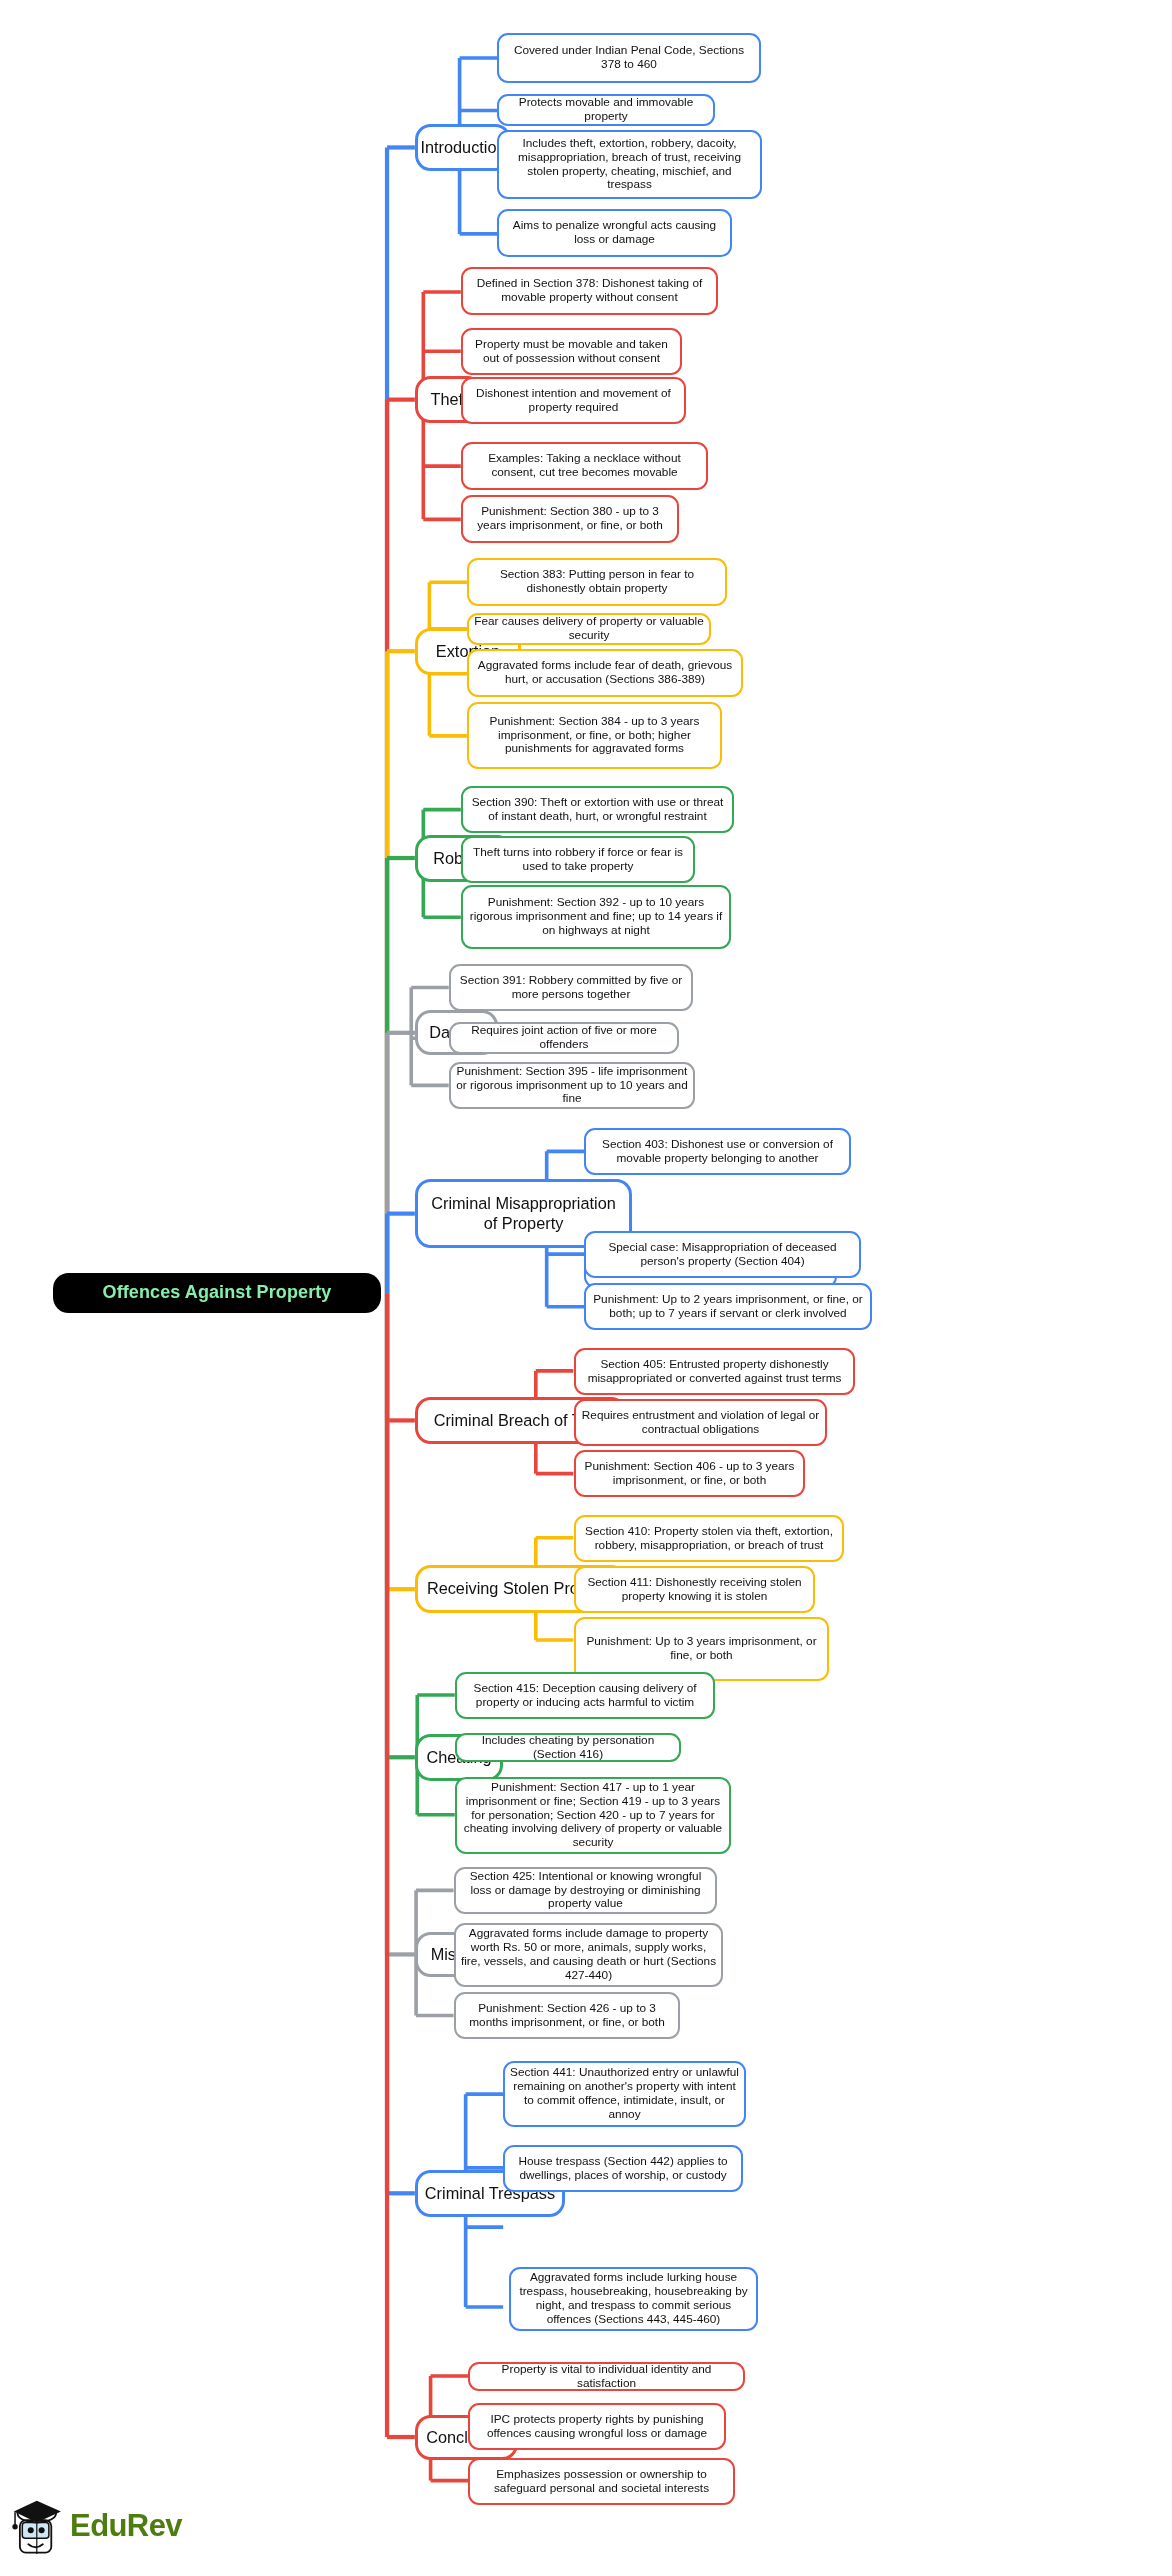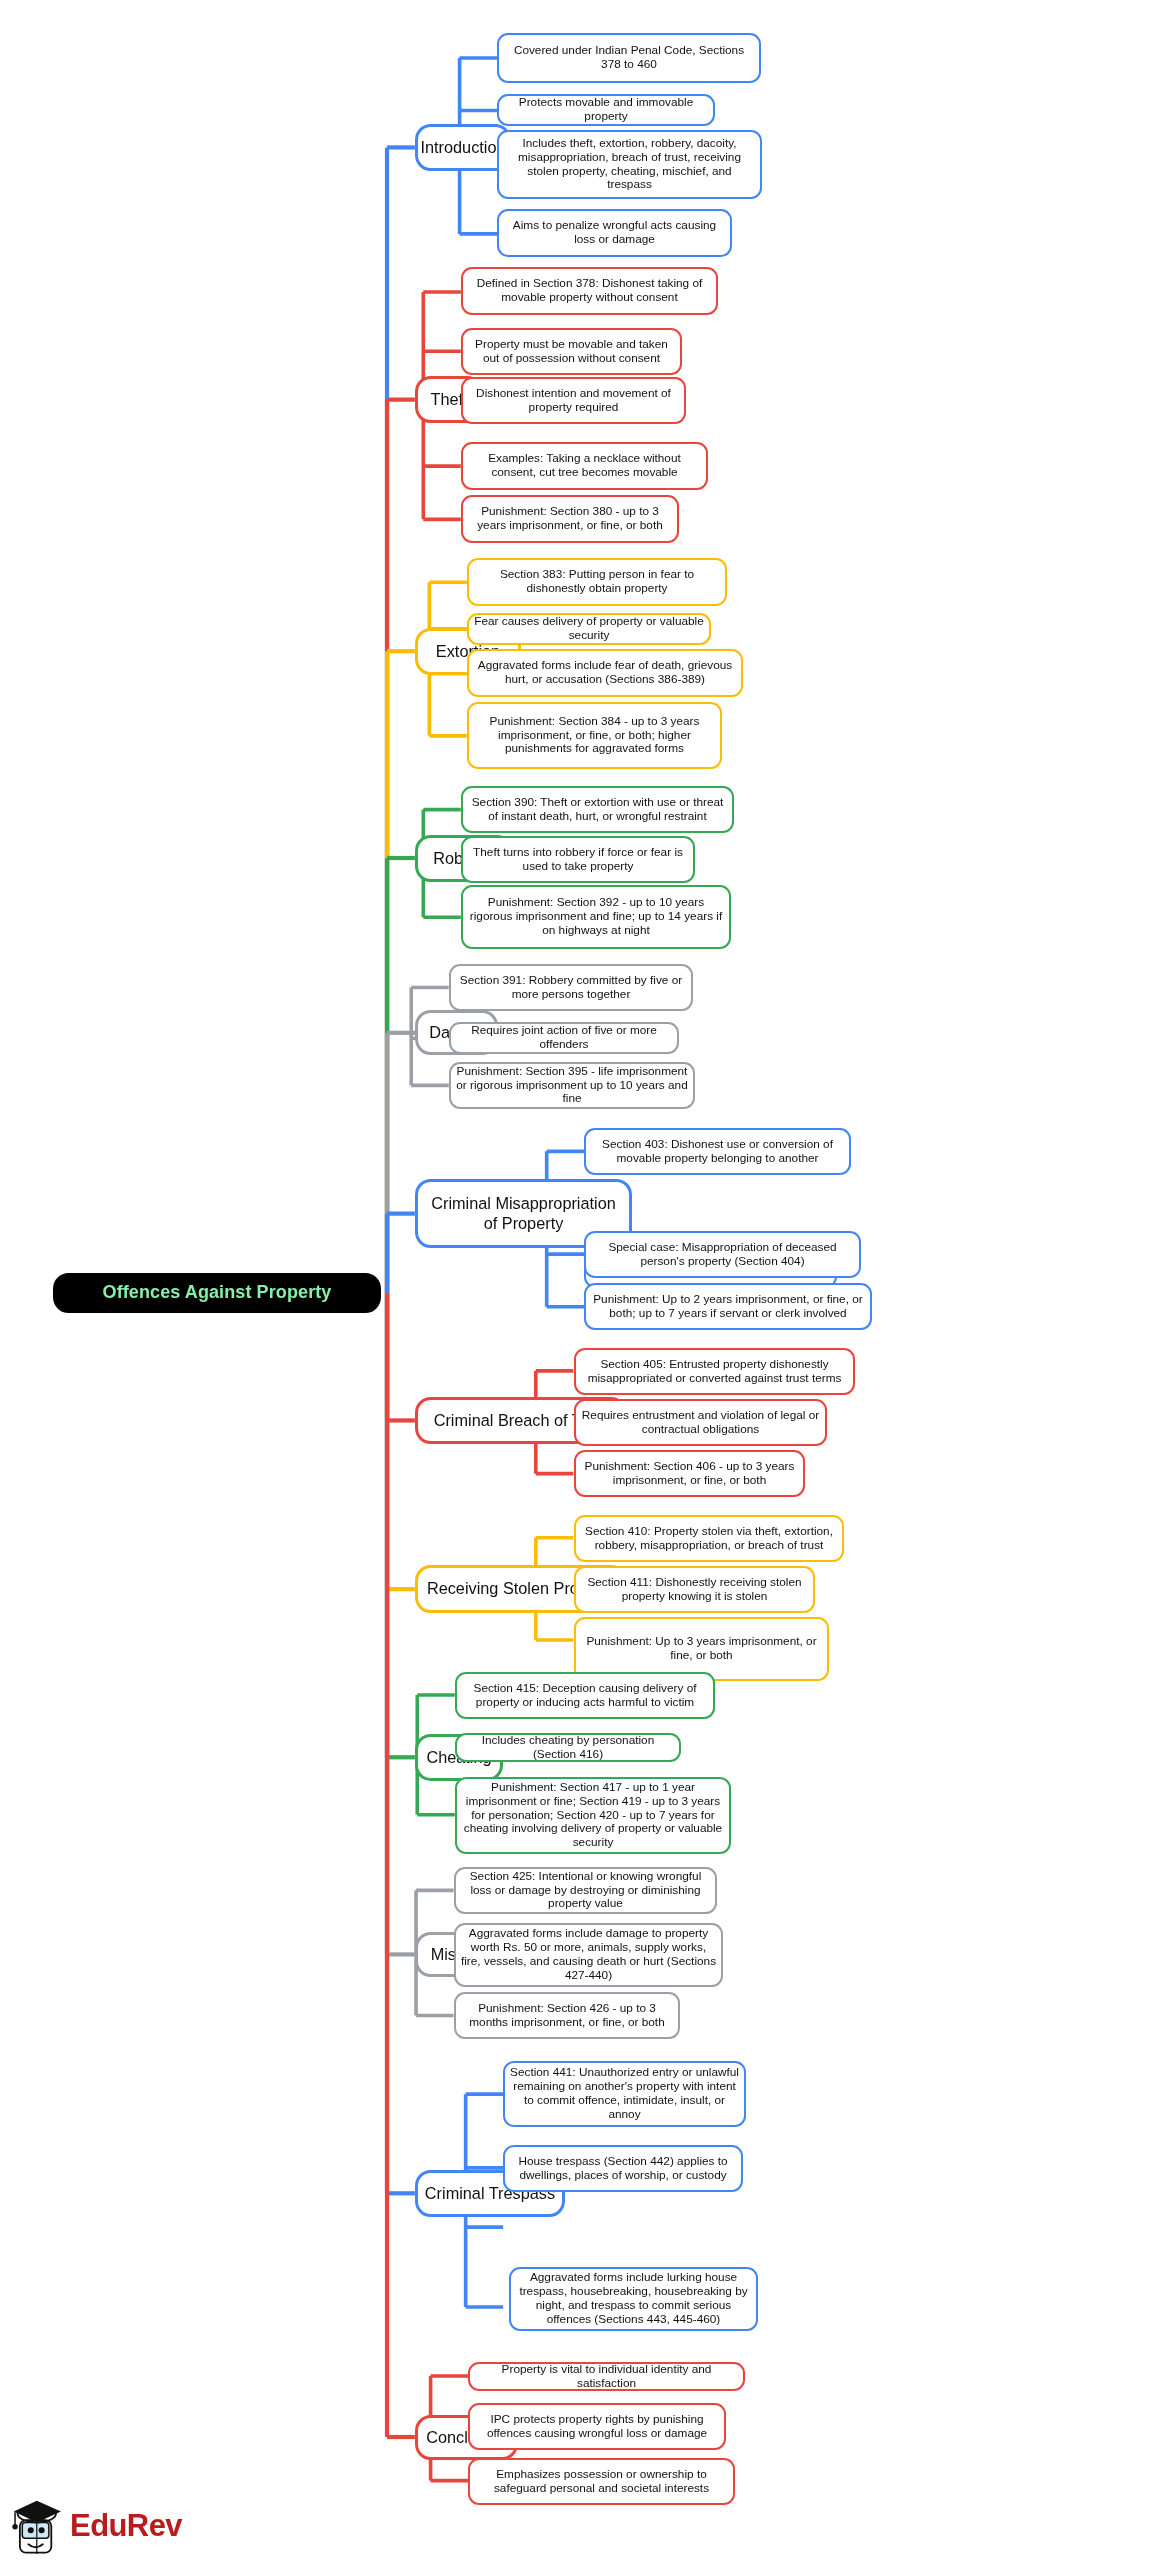--- a/index.html
+++ b/index.html
@@ -28,21 +28,21 @@
 
   .c-blue  {border-color:#4285F4;}
   .c-red   {border-color:#E8453C;}
   .c-amber {border-color:#FBBC05;}
   .c-green {border-color:#34A853;}
   .c-gray  {border-color:#9AA0A6;}
 
   
   #logo{position:absolute;left:8.5px;top:2483px;width:181px;height:85px;display:flex;align-items:center;}
   #logo .mark{width:58px;height:67px;position:relative;flex:0 0 58px;}
-  #logo .word{font-size:31px;font-weight:700;color:#b91c1c;letter-spacing:-0.6px;margin-left:3.6px;
+  #logo .word{font-size:31px;font-weight:700;color:#4d7c0f;letter-spacing:-0.6px;margin-left:3.6px;
               font-family:"Liberation Sans","DejaVu Sans",sans-serif;}
 </style>
 </head>
 <body>
 
 <div id="stage">
   <svg id="wires" viewBox="0 0 1938 4258">
       <path d="M 640 243 L 640 2138" stroke="#4285F4" stroke-width="7" fill="none" stroke-linecap="butt"></path>
       <path d="M 640 243 L 686 243" stroke="#4285F4" stroke-width="7" fill="none" stroke-linecap="butt"></path>
       <path d="M 760 95 L 760 386" stroke="#4285F4" stroke-width="6" fill="none" stroke-linecap="butt"></path>

